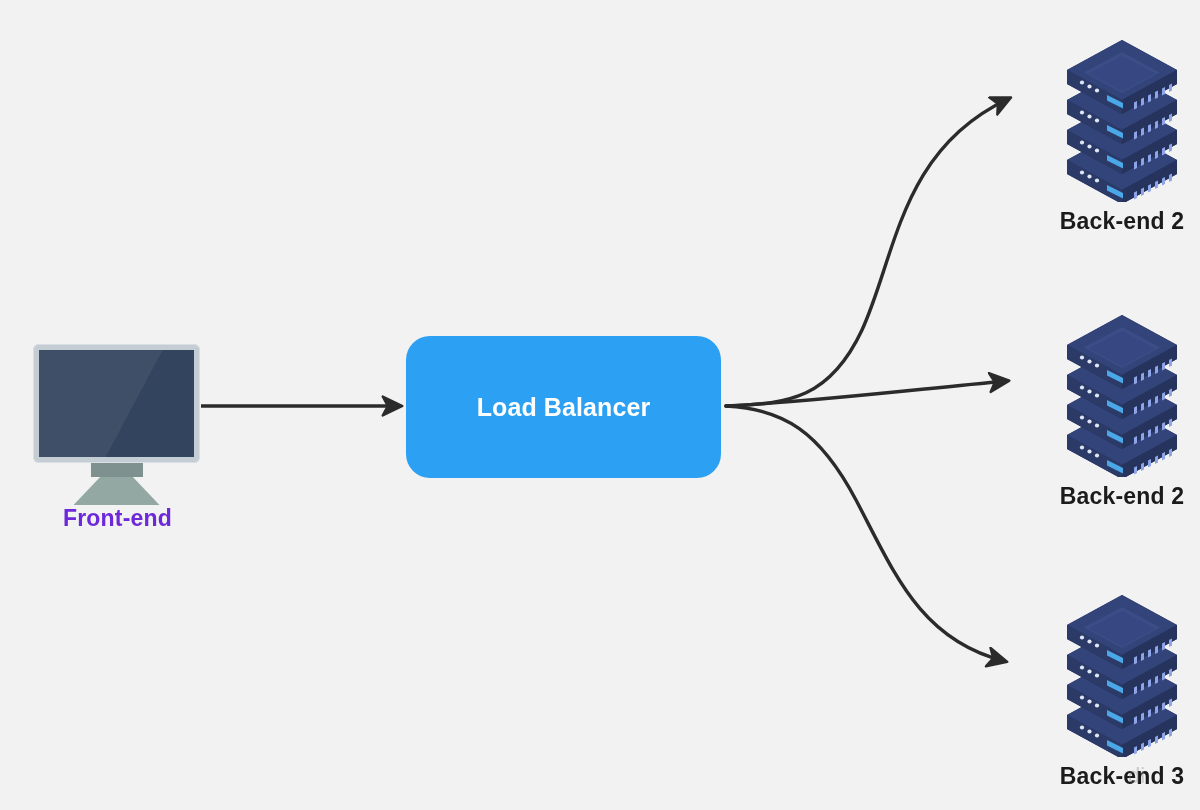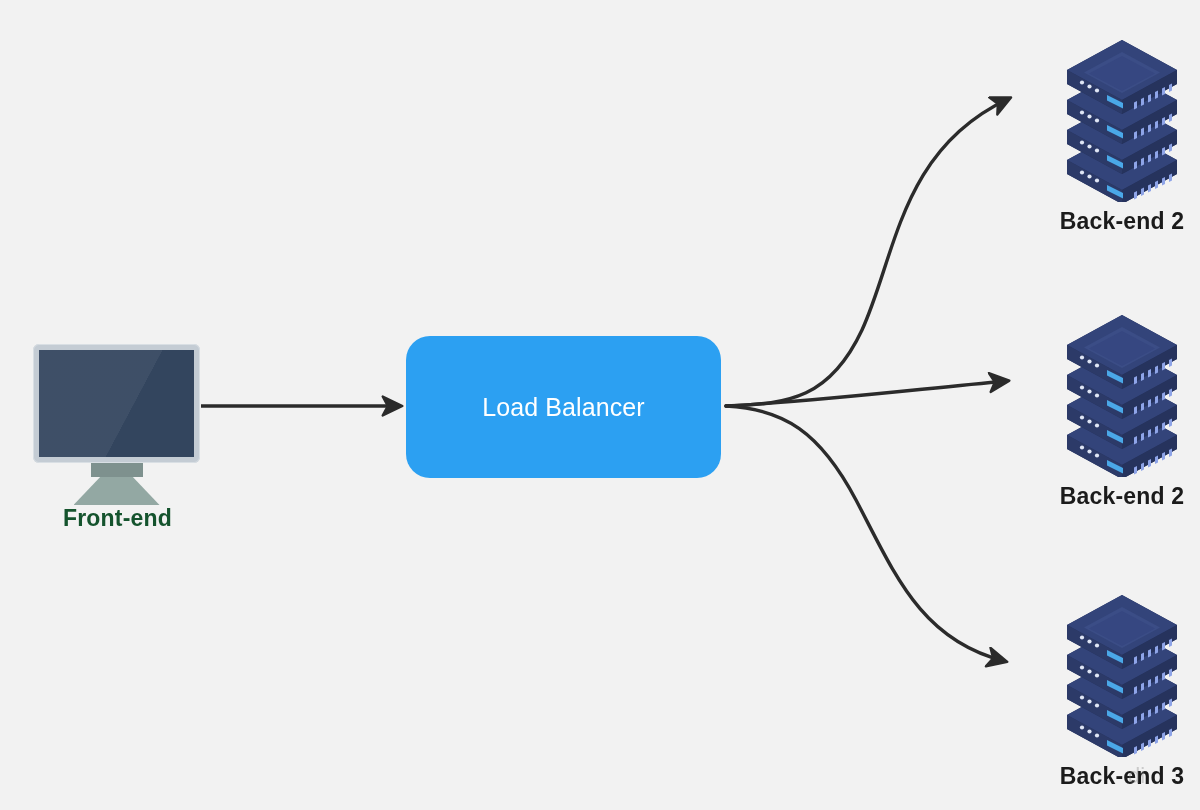--- a/index.html
+++ b/index.html
@@ -88,21 +88,21 @@
     height: 142px;
     background: #2ca0f2;
     border-radius: 24px;
     display: flex;
     align-items: center;
     justify-content: center;
   }
   .lb-label {
     color: #ffffff;
     font-size: 25px;
-    font-weight: normal;
+    font-weight: bold;
     letter-spacing: 0.1px;
   }
 
   
   .server-node {
     position: absolute;
     width: 160px;
   }
   .server-icon {
     display: block;
@@ -120,21 +120,21 @@
 
   
   .frontend-label {
     position: absolute;
     left: 0px;
     top: 505px;
     width: 235px;
     text-align: center;
     font-size: 23px;
     font-weight: bold;
-    color: #14532d;
+    color: #6d28d9;
     letter-spacing: 0.2px;
   }
 
   
   .watermark {
     position: absolute;
     left: 1128px;
     top: 763px;
     font-size: 22px;
     font-weight: normal;

